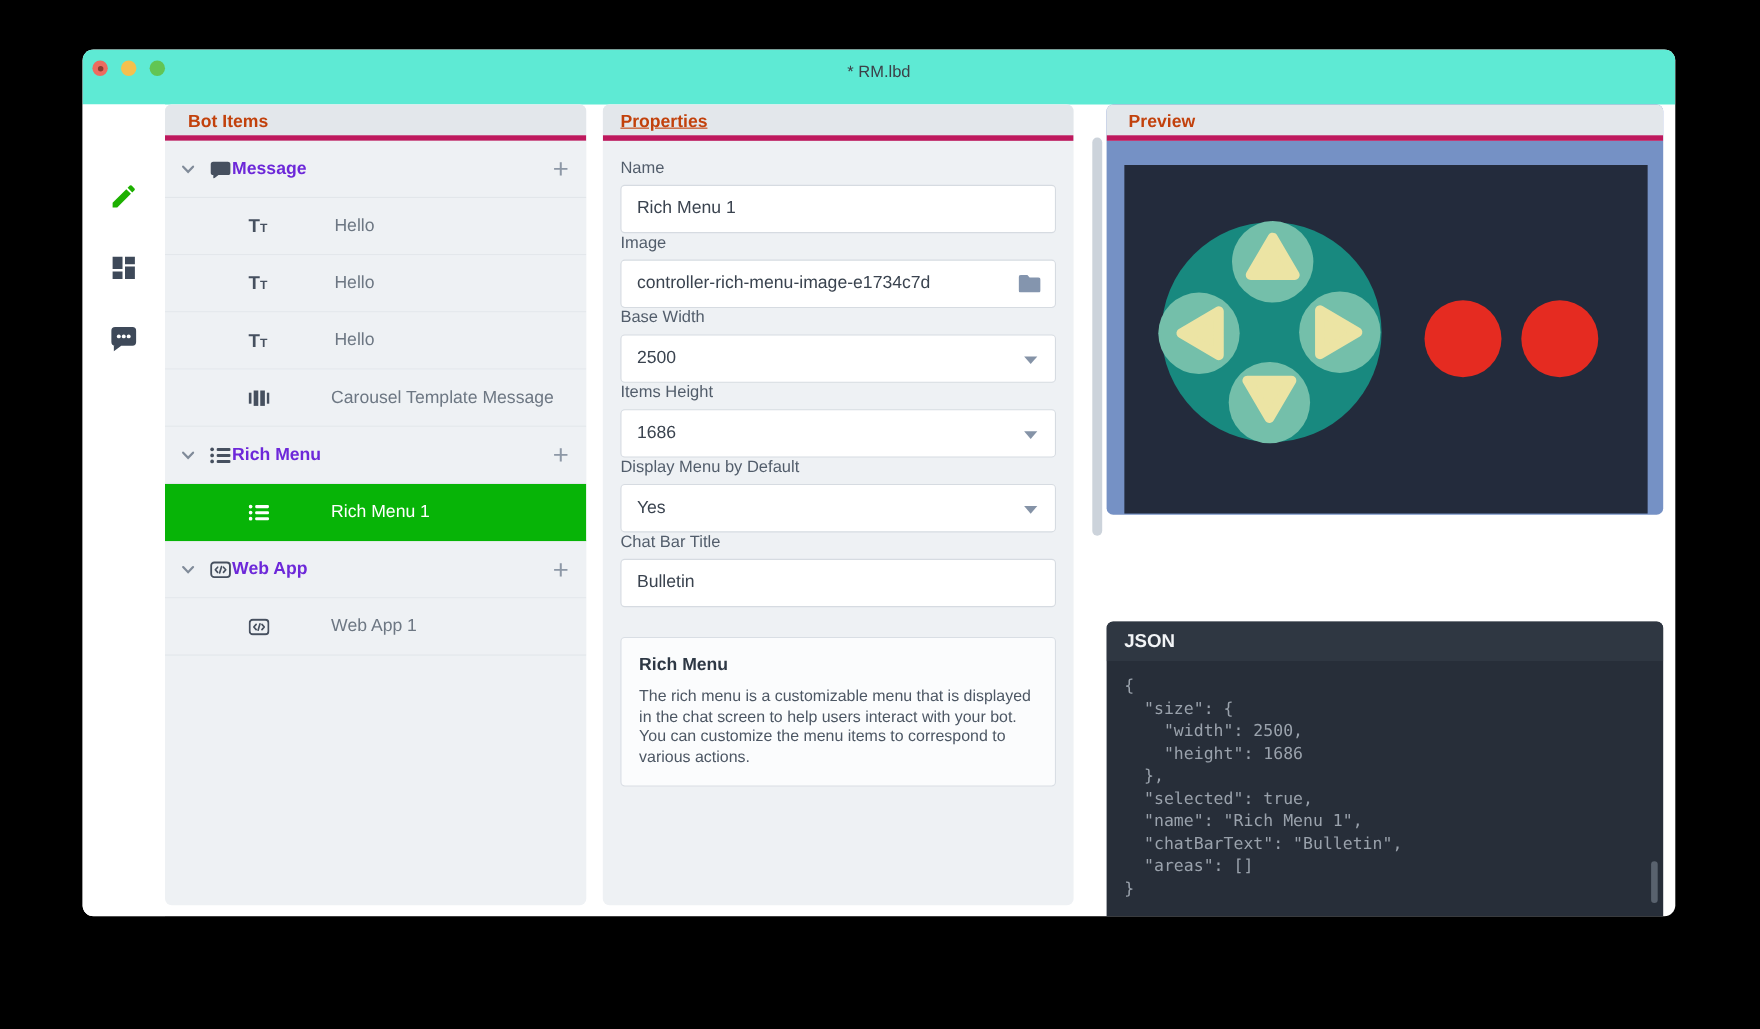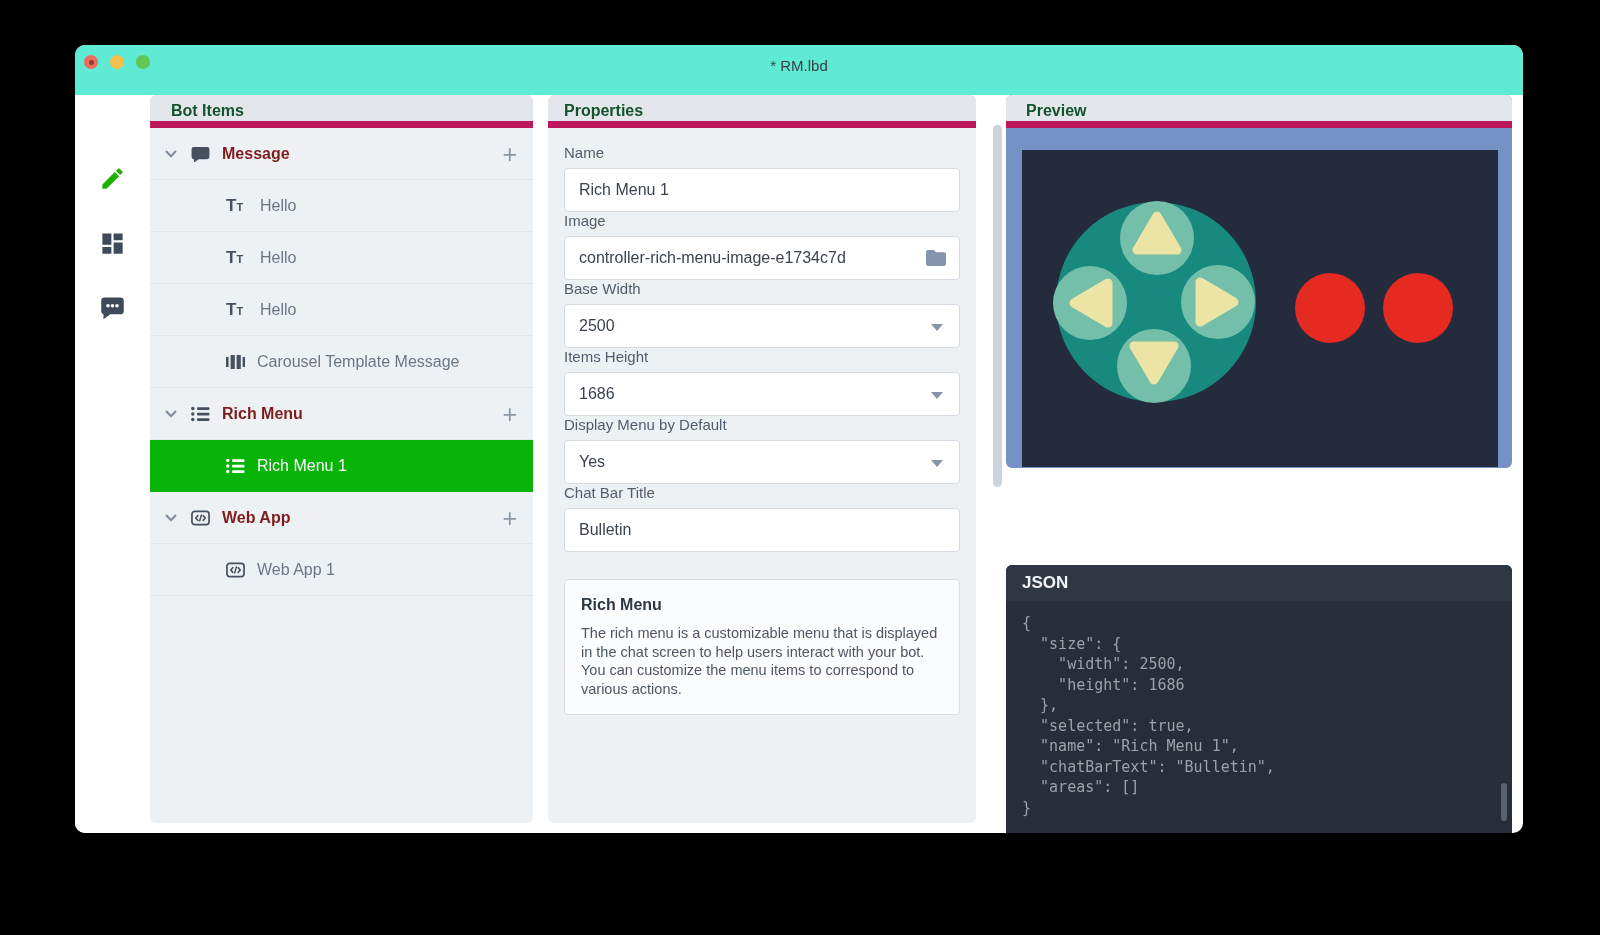--- a/index.html
+++ b/index.html
@@ -14,41 +14,41 @@
   .tl-red::after { content:""; position:absolute; left:4.5px; top:4.5px; width:5px; height:5px; border-radius:50%; background:#8e3b31; }
   .tl-yellow { left:35px; background:#f5c04e; }
   .tl-green { left:61px; background:#62c554; }
   .win-title { position:absolute; top:12px; left:0; width:100%; text-align:center; font-size:15px; color:#3c4048; }
 
   
   .activity { position:absolute; left:0; top:50px; width:75px; height:738px; background:#fff; }
   .act-icon { position:absolute; left:24px; width:27px; height:27px; cursor:pointer; }
 
   
-  .panel-header { height:33px; background:#e3e7eb; border-bottom:7px solid #be185d; font-size:16px; font-weight:bold; color:#14532d; line-height:32px; padding-left:21px; }
+  .panel-header { height:33px; background:#e3e7eb; border-bottom:5px solid #be185d; font-size:16px; font-weight:bold; color:#c2410c; line-height:32px; padding-left:21px; }
 
   
   .bot-panel { position:absolute; left:75px; top:50px; width:383px; height:728px; background:#eef1f4; border-radius:6px; overflow:hidden; }
   .trow { display:flex; align-items:center; height:52px; border-bottom:1px solid #e2e6ea; background:#eef1f4; cursor:pointer; }
   .trow.section { padding-left:14px; }
-  .trow.item { padding-left:76px; }
+  .trow.item { padding-left:76px;gap:44px; }
   .chev { width:14px; height:14px; }
   .sec-icon { margin-left:13px; width:19px; height:16px; flex:none; }
-  .sec-label { margin-left:12px; font-size:16px; font-weight:bold; color:#7f1d1d; }
+  .sec-label { margin-left:1px; font-size:16px; font-weight:bold; color:#6d28d9; }
   .add-btn { margin-left:auto; margin-right:16px; font-size:25px; font-weight:400; color:#8d98a6; line-height:20px; }
   .item-icon { width:19px; height:16px; flex:none; }
   .item-label { margin-left:12px; font-size:16px; color:#6d7783; }
   .tricon { font-weight:bold; color:#46505f; font-size:17px; letter-spacing:0; width:22px; }
   .tricon .small { font-size:11px; }
   .trow.selected { background:#07b407; border-bottom:1px solid #07b407; }
   .trow.selected .item-label { color:#ffffff; }
 
   
   .props-panel { position:absolute; left:473px; top:50px; width:428px; height:728px; background:#eef1f4; border-radius:6px; overflow:hidden; }
-  .props-header { padding-left:16px; }
+  .props-header { padding-left:16px;text-decoration:underline; }
   .props-body { padding:16px 16px 0 16px; }
   .field { }
   .flabel { display:block; font-size:15px; color:#525d6b; margin-bottom:7px; }
   .tinput { position:relative; }
   .tinput input { width:100%; height:44px; border:1px solid #d6dbe1; border-radius:4px; background:#fff; padding:0 40px 0 14px; font-size:16px; color:#3a434f; font-family:"Liberation Sans", sans-serif; outline:none; }
   .tselect { position:relative; height:44px; border:1px solid #d6dbe1; border-radius:4px; background:#fff; line-height:42px; padding-left:14px; font-size:16px; color:#3a434f; cursor:pointer; }
   .caret { position:absolute; right:16px; top:19px; width:0; height:0; border-left:6px solid transparent; border-right:6px solid transparent; border-top:7px solid #8593a7; }
   .folder-ic { position:absolute; right:14px; top:14px; width:20px; height:16px; }
   .info-box { margin-top:27px; background:#fbfcfd; border:1px solid #d9dee4; border-radius:4px; padding:16px; }
   .info-box h4 { font-size:16px; color:#2e3845; margin-bottom:10px; }

